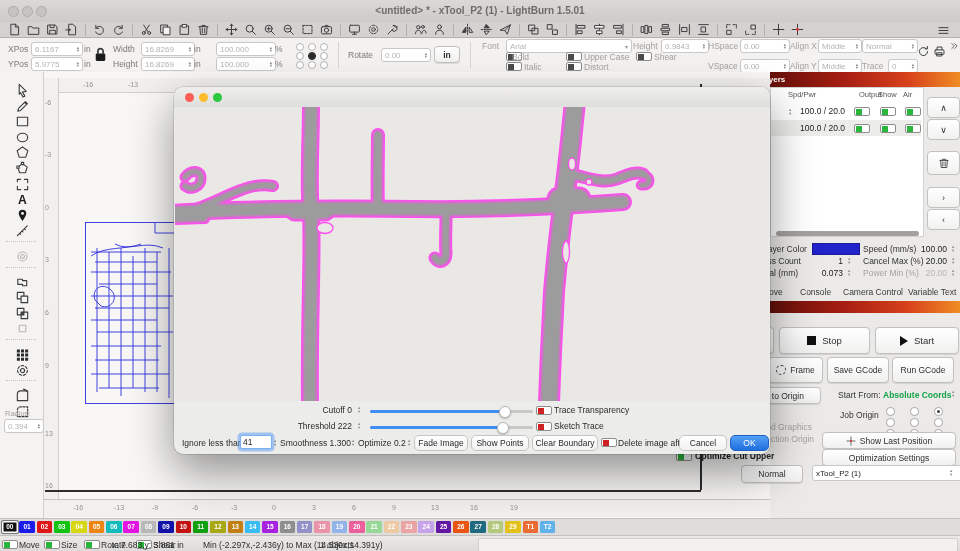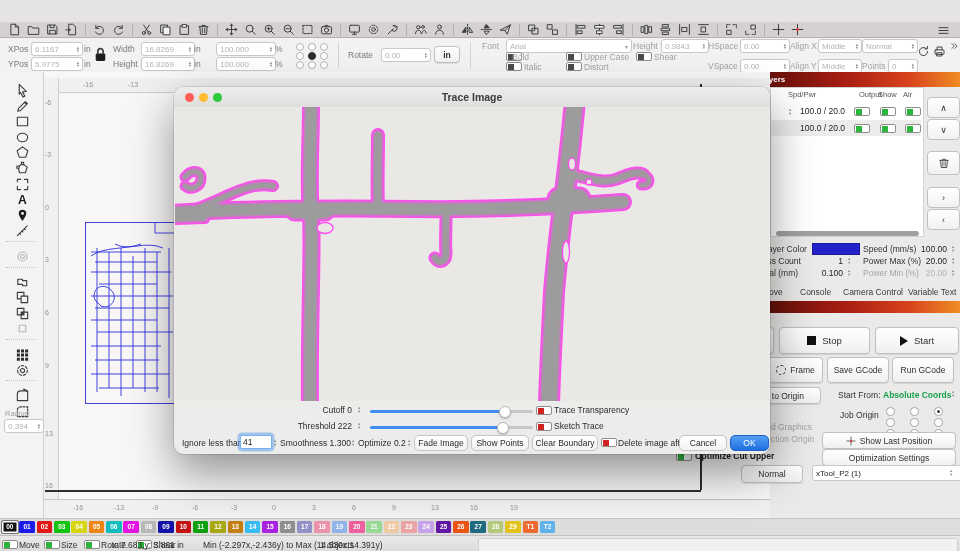--- a/index.html
+++ b/index.html
@@ -316,20 +316,26 @@
         <path d="M9 1.2c1.6.3 2.9 1.1 3.7 2.4"></path>
       </symbol>
 <symbol id="i-rshape2" viewBox="0 0 16 16">
         <path d="M13.5 13.5h-11V6.5c0-2 1.5-3.5 3.5-3.5h7.5z" stroke-dasharray="2.2 1.5"></path>
       </symbol>
 </defs>
 </svg>
 
 <div id="app">
 
+  <div id="titlebar" class="abs">
+    <span class="tl" style="left:8px"></span>
+    <span class="tl" style="left:22px"></span>
+    <span class="tl" style="left:36px"></span>
+    <span id="win-title">&lt;untitled&gt; * - xTool_P2 (1) - LightBurn 1.5.01</span>
+  </div>
 
   <div id="toolbar" class="abs">
     <span id="tb-icons" style="display:flex;align-items:center">
         <span class="tbtn">
           <svg class="icon" viewBox="0 0 16 16">
             <use href="#i-file"></use>
           </svg>
         </span>
         <span class="tbtn">
           <svg class="icon" viewBox="0 0 16 16">
@@ -614,21 +620,21 @@
     </span>
   <span class="lbd" style="left:790px;top:61px">Align Y</span>
   <span class="fld" style="left:818px;top:59px;width:36px">
       <i>Middle</i>
       <b class="stp"></b>
     </span>
   <span class="fld" style="left:862px;top:39px;width:48px">
       <i>Normal</i>
       <b class="stp"></b>
     </span>
-  <span class="lbd" style="left:862px;top:61px">Points</span>
+  <span class="lbd" style="left:862px;top:61px">Trace</span>
   <span class="fld" style="left:888px;top:59px;width:22px">
       <i>0</i>
       <b class="stp"></b>
     </span>
   <span class="tbtn abs" style="left:914px;top:44px">
       <svg class="icon" viewBox="0 0 16 16">
         <use href="#i-sync"></use>
       </svg>
     </span>
   <span class="tbtn abs" style="left:930px;top:44px">
@@ -836,25 +842,25 @@
   <div class="sidebtn" style="top:209px;height:19px">‹</div>
 
   <span class="ptxt" style="left:763px;top:244px">Layer Color</span>
   <span class="abs" style="left:812px;top:243px;width:46px;height:10px;background:#2323cb;border:1px solid #1a1a9a"></span>
   <span class="ptxt" style="left:863px;top:244px">Speed (mm/s)</span>
   <span class="pval" style="left:903px;top:244px;width:44px">100.00</span>
     <b class="stp abs" style="left:950px;top:245px"></b>
   <span class="ptxt" style="left:757px;top:256px">Pass Count</span>
   <span class="pval" style="left:815px;top:256px;width:28px">1</span>
     <b class="stp abs" style="left:846px;top:257px"></b>
-  <span class="ptxt" style="left:863px;top:256px">Power Max (%)</span>
+  <span class="ptxt" style="left:863px;top:256px">Cancel Max (%)</span>
   <span class="pval" style="left:903px;top:256px;width:44px">20.00</span>
     <b class="stp abs" style="left:950px;top:257px"></b>
   <span class="ptxt" style="left:748px;top:268px">Interval (mm)</span>
-  <span class="pval" style="left:815px;top:268px;width:28px">0.100</span>
+  <span class="pval" style="left:815px;top:268px;width:28px">0.073</span>
     <b class="stp abs" style="left:846px;top:269px"></b>
   <span class="ptxt gray" style="left:863px;top:268px">Power Min (%)</span>
   <span class="pval" style="left:903px;top:268px;width:44px;color:#b5b3b2">20.00</span>
     <b class="stp abs" style="left:950px;top:269px"></b>
 
   <div id="tabsrow">
       <span class="abs" style="left: 762px; top: 287px; font-size: 8.5px; color: rgb(58, 58, 58);">Move</span>
       <span class="abs" style="left: 800px; top: 287px; font-size: 8.5px; color: rgb(58, 58, 58);">Console</span>
       <span class="abs" style="left: 843px; top: 287px; font-size: 8.5px; color: rgb(58, 58, 58);">Camera Control</span>
       <span class="abs" style="left: 908px; top: 287px; font-size: 8.5px; color: rgb(58, 58, 58);">Variable Text</span>
@@ -907,21 +913,20 @@
   <span class="fld" style="left:812px;top:465px;width:145px;height:14px;color:#222;justify-content:flex-start">
       <i>xTool_P2 (1)</i>
     </span>
     <b class="stp abs" style="left:948px;top:469px"></b>
 
   <div id="dlg" class="abs">
     <div id="dlg-title">
       <b class="dtl" style="left:11px;background:#ff5d55"></b>
       <b class="dtl" style="left:25px;background:#febb2e"></b>
       <b class="dtl" style="left:39px;background:#2bc840"></b>
-      <span>Trace Image</span>
     </div>
     <div id="dimg">
       <svg width="594" height="294" viewBox="0 0 594 294">
         <defs>
             <filter id="soft" x="-20%" y="-20%" width="140%" height="140%">
               <feGaussianBlur stdDeviation="0.8"></feGaussianBlur>
             </filter>
           </defs>
 
         <g fill="none" stroke="#ff4cf0" stroke-width="5" stroke-linecap="round">

